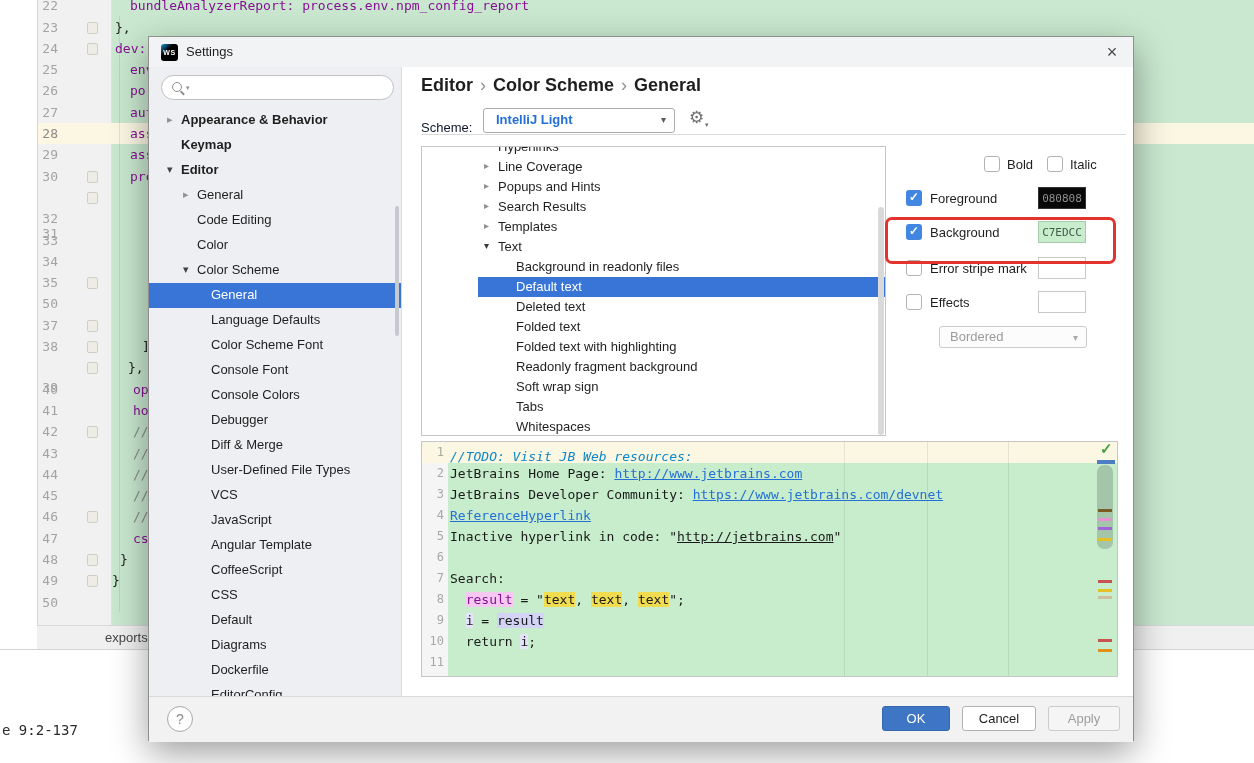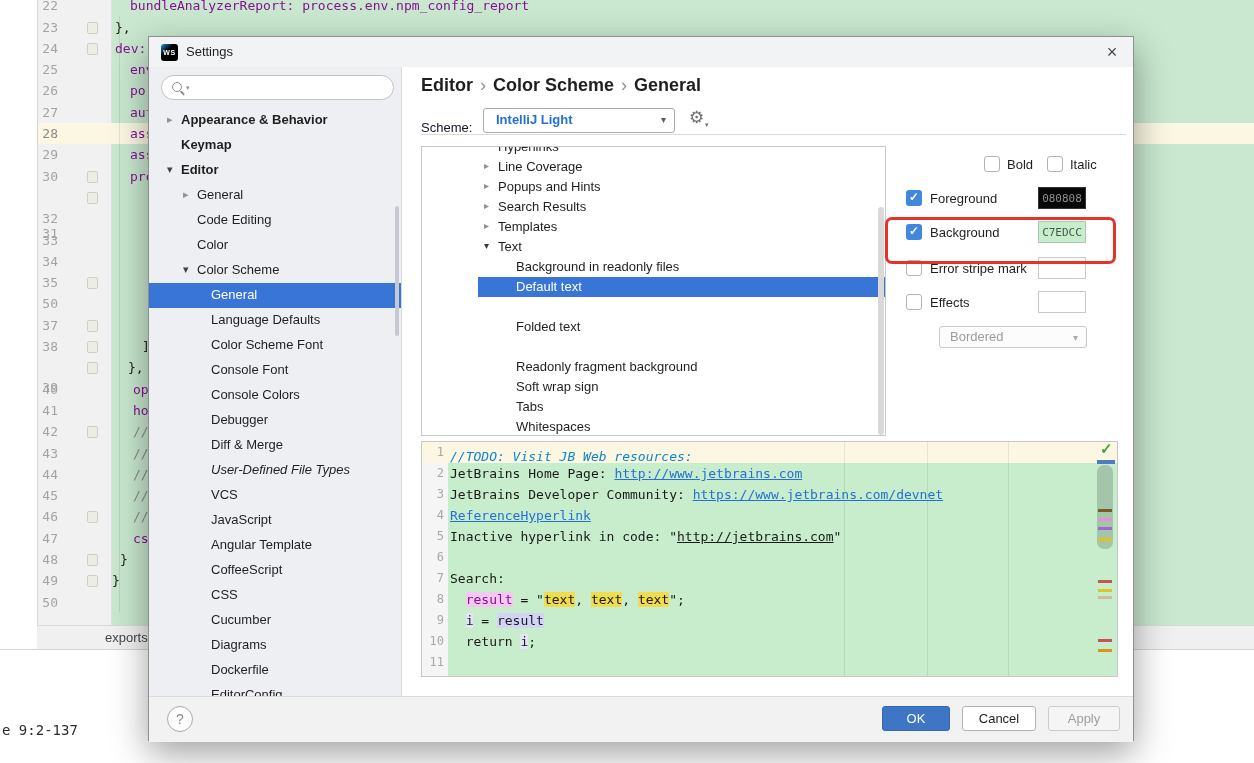--- a/index.html
+++ b/index.html
@@ -241,39 +241,39 @@
           <div class="tree-row" style="top: 316px;">
             <div class="tree-label" style="left: 62px;">Console Colors</div>
           </div>
           <div class="tree-row" style="top: 341px;">
             <div class="tree-label" style="left: 62px;">Debugger</div>
           </div>
           <div class="tree-row" style="top: 366px;">
             <div class="tree-label" style="left: 62px;">Diff &amp; Merge</div>
           </div>
           <div class="tree-row" style="top: 391px;">
-            <div class="tree-label" style="left: 62px; font-style: italic;">User-Defined File Types</div>
+            <div class="tree-label" style="left: 62px;">User-Defined File Types</div>
           </div>
           <div class="tree-row" style="top: 416px;">
             <div class="tree-label" style="left: 62px;">VCS</div>
           </div>
           <div class="tree-row" style="top: 441px;">
             <div class="tree-label" style="left: 62px;">JavaScript</div>
           </div>
           <div class="tree-row" style="top: 466px;">
             <div class="tree-label" style="left: 62px;">Angular Template</div>
           </div>
           <div class="tree-row" style="top: 491px;">
             <div class="tree-label" style="left: 62px;">CoffeeScript</div>
           </div>
           <div class="tree-row" style="top: 516px;">
             <div class="tree-label" style="left: 62px;">CSS</div>
           </div>
           <div class="tree-row" style="top: 541px;">
-            <div class="tree-label" style="left: 62px;">Cucumber</div>
+            <div class="tree-label" style="left: 62px;">Default</div>
           </div>
           <div class="tree-row" style="top: 566px;">
             <div class="tree-label" style="left: 62px;">Diagrams</div>
           </div>
           <div class="tree-row" style="top: 591px;">
             <div class="tree-label" style="left: 62px;">Dockerfile</div>
           </div>
           <div class="tree-row" style="top: 616px;">
             <div class="tree-label" style="left: 62px;">EditorConfig</div>
           </div>
@@ -315,22 +315,28 @@
         <div class="el-row" style="top: 90px;">
           <div class="el-arrow exp">▾</div>
           <div class="el-label" style="left: 20px;">Text</div>
         </div>
         <div class="el-row" style="top: 110px;">
           <div class="el-label" style="left: 38px;">Background in readonly files</div>
         </div>
         <div class="el-row sel" style="top: 130px;">
           <div class="el-label" style="left: 38px;">Default text</div>
         </div>
+        <div class="el-row" style="top: 150px;">
+          <div class="el-label" style="left: 38px;">Deleted text</div>
+        </div>
         <div class="el-row" style="top: 170px;">
           <div class="el-label" style="left: 38px;">Folded text</div>
+        </div>
+        <div class="el-row" style="top: 190px;">
+          <div class="el-label" style="left: 38px;">Folded text with highlighting</div>
         </div>
         <div class="el-row" style="top: 210px;">
           <div class="el-label" style="left: 38px;">Readonly fragment background</div>
         </div>
         <div class="el-row" style="top: 230px;">
           <div class="el-label" style="left: 38px;">Soft wrap sign</div>
         </div>
         <div class="el-row" style="top: 250px;">
           <div class="el-label" style="left: 38px;">Tabs</div>
         </div>

